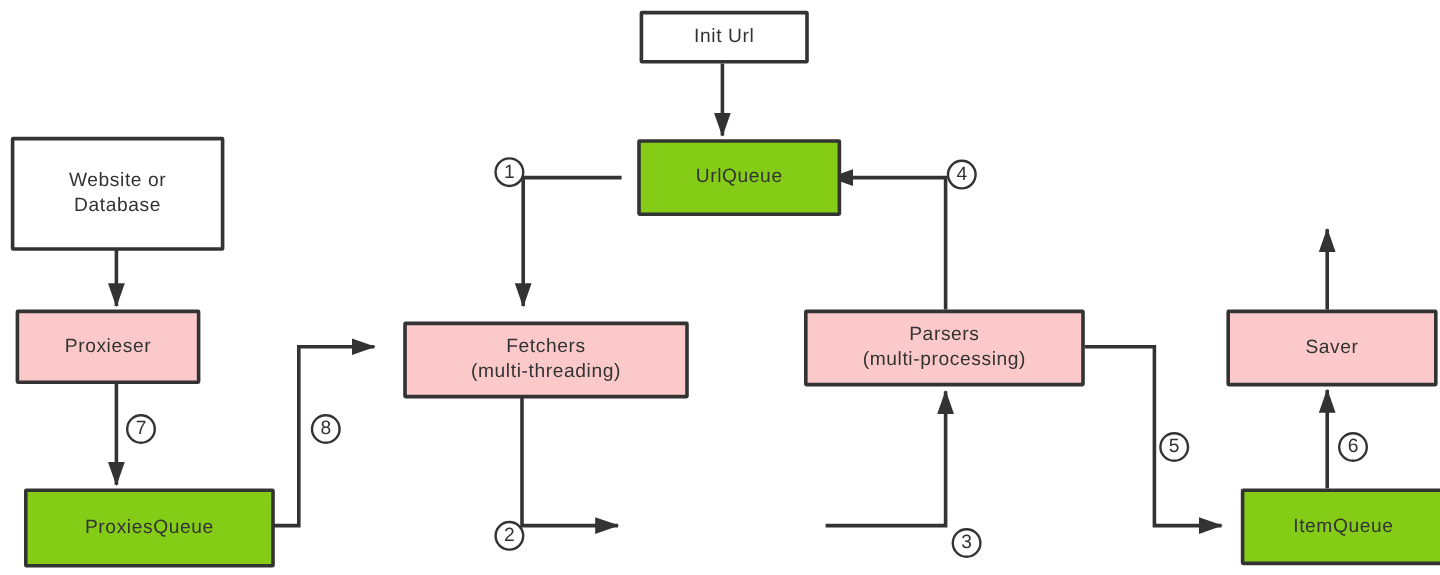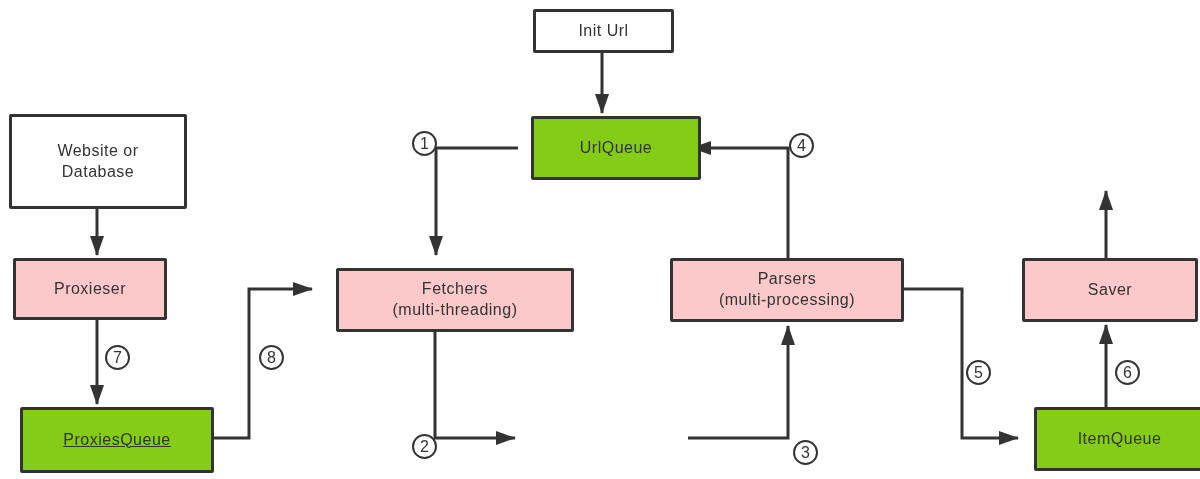--- a/index.html
+++ b/index.html
@@ -37,21 +37,21 @@
   .worker  { background: #fcc9ca; }
 
   #b-init         { left: 533px; top: 9px;   width: 141px; height: 44px; }
   #b-website      { left: 9px;   top: 114px; width: 178px; height: 95px; }
   #b-urlqueue     { left: 518px; top: 116px; width: 170px; height: 64px; }
   #b-filesystem   { left: 1017px;top: 109px; width: 178px; height: 79px; }
   #b-proxieser    { left: 13px;  top: 258px; width: 154px; height: 62px; }
   #b-fetchers     { left: 315px; top: 268px; width: 238px; height: 64px; margin-left: 21px; }
   #b-parsers      { left: 670px; top: 258px; width: 234px; height: 64px; }
   #b-saver        { left: 1022px;top: 258px; width: 176px; height: 64px; }
-  #b-proxiesqueue { left: 7px;   top: 407px; width: 194px; height: 66px; text-decoration: underline; }
+  #b-proxiesqueue { left: 7px;   top: 407px; width: 209px; height: 66px; }
   #b-htmlqueue    { left: 518px; top: 408px; width: 170px; height: 62px; }
   #b-itemqueue    { left: 1021px;top: 407px; width: 171px; height: 64px; }
 
   .badge {
     position: absolute;
     box-sizing: border-box;
     width: 25px;
     height: 25px;
     border: 2px solid #333333;
     border-radius: 50%;

